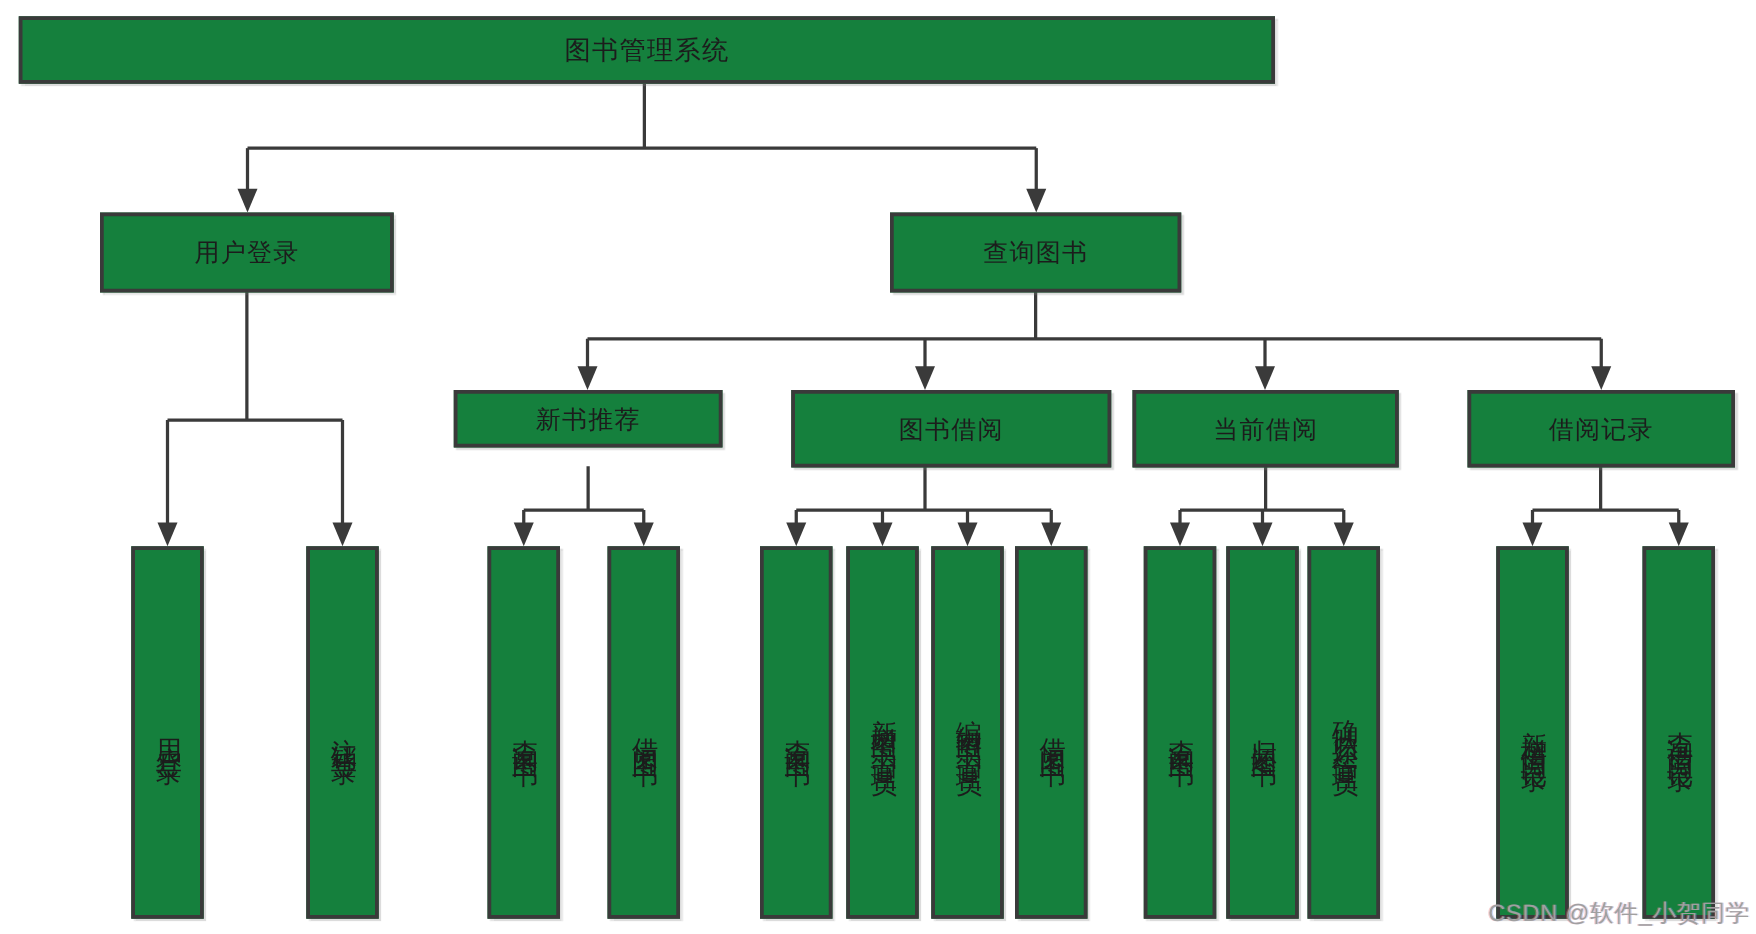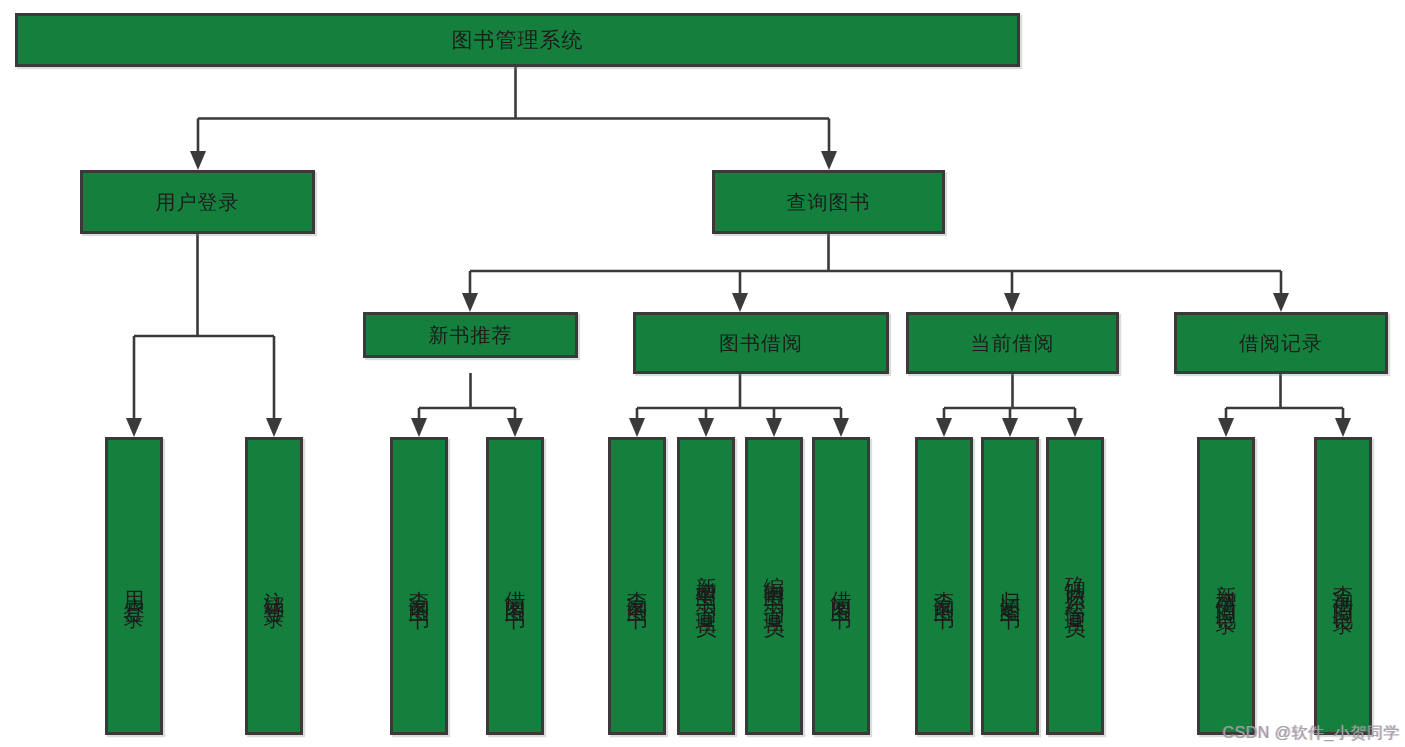--- a/index.html
+++ b/index.html
@@ -31,21 +31,21 @@
     writing-mode: vertical-rl;
     text-orientation: mixed;
     font-size: 21px;
     letter-spacing: 6px;
     line-height: 1.15;
   }
   .watermark {
     position: absolute;
     right: 5px;
     bottom: 3px;
-    font-size: 16px;
+    font-size: 19px;
     letter-spacing: 0.5px;
     color: #a0a0a0;
     text-shadow: -1px 0 rgba(230,120,120,0.35), 1px 0 rgba(120,150,230,0.35);
     white-space: nowrap;
   }
 </style>
 </head>
 <body>
 
 <div class="canvas">

